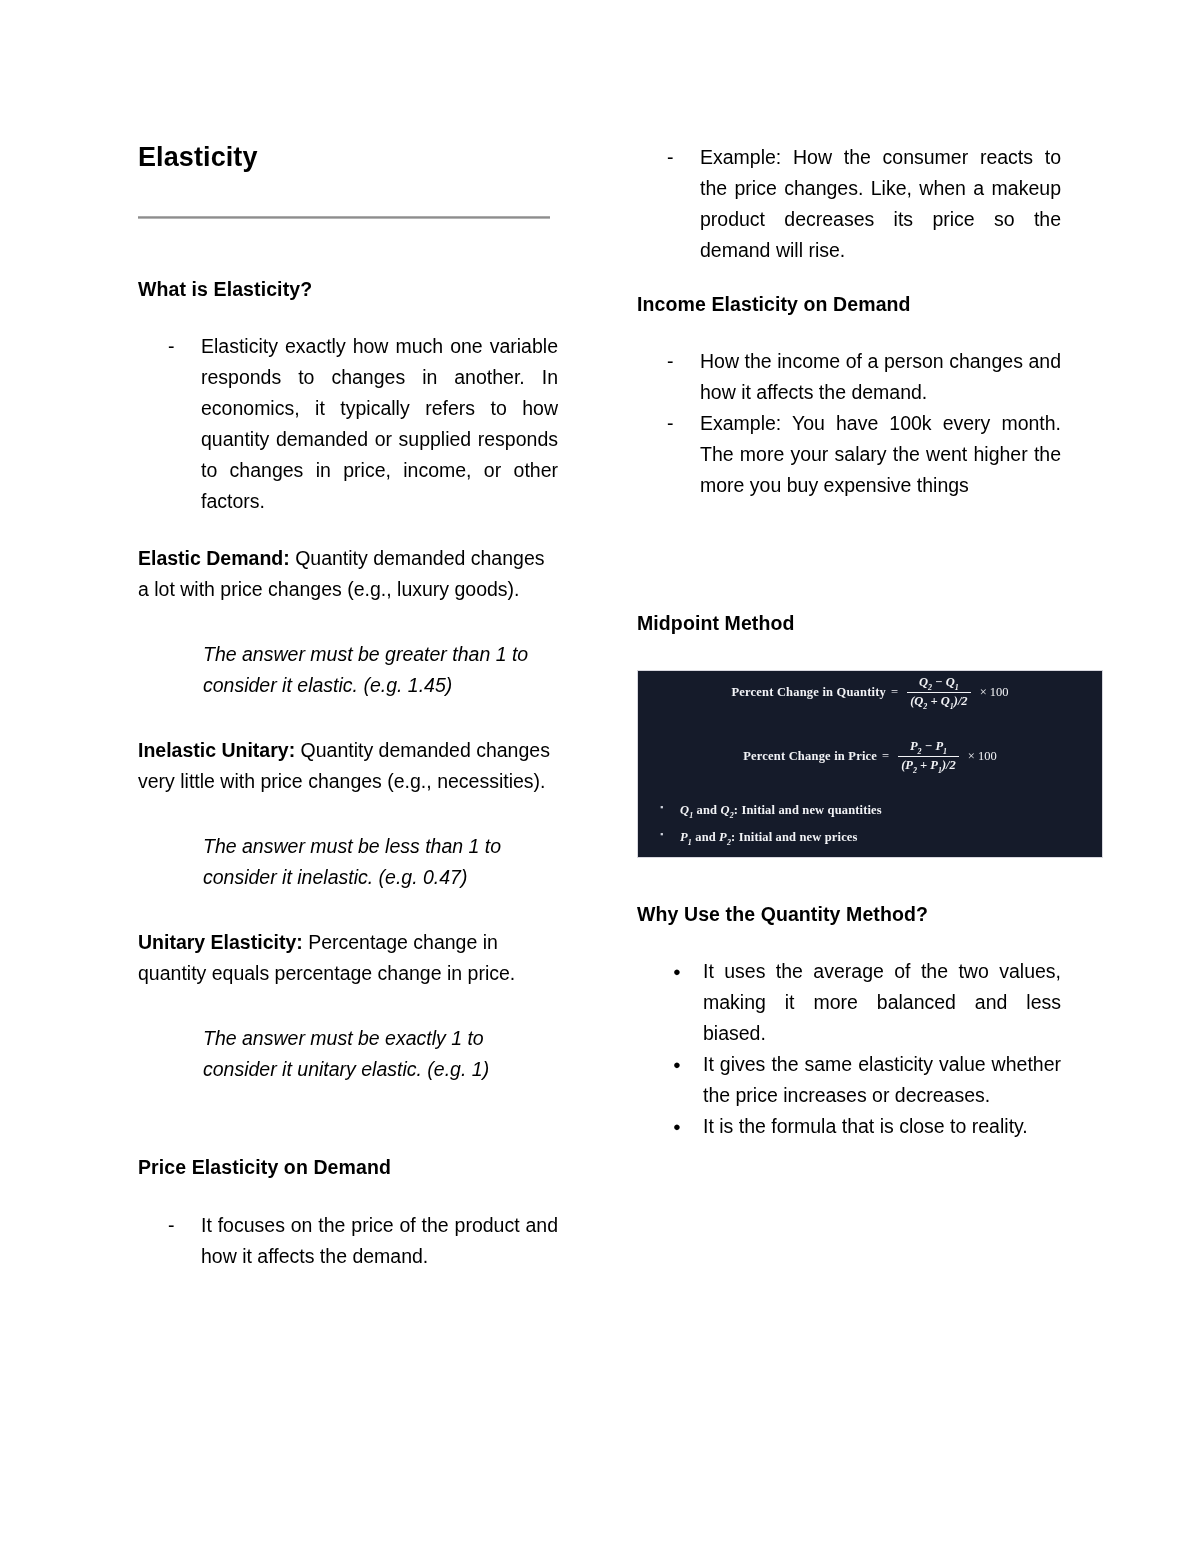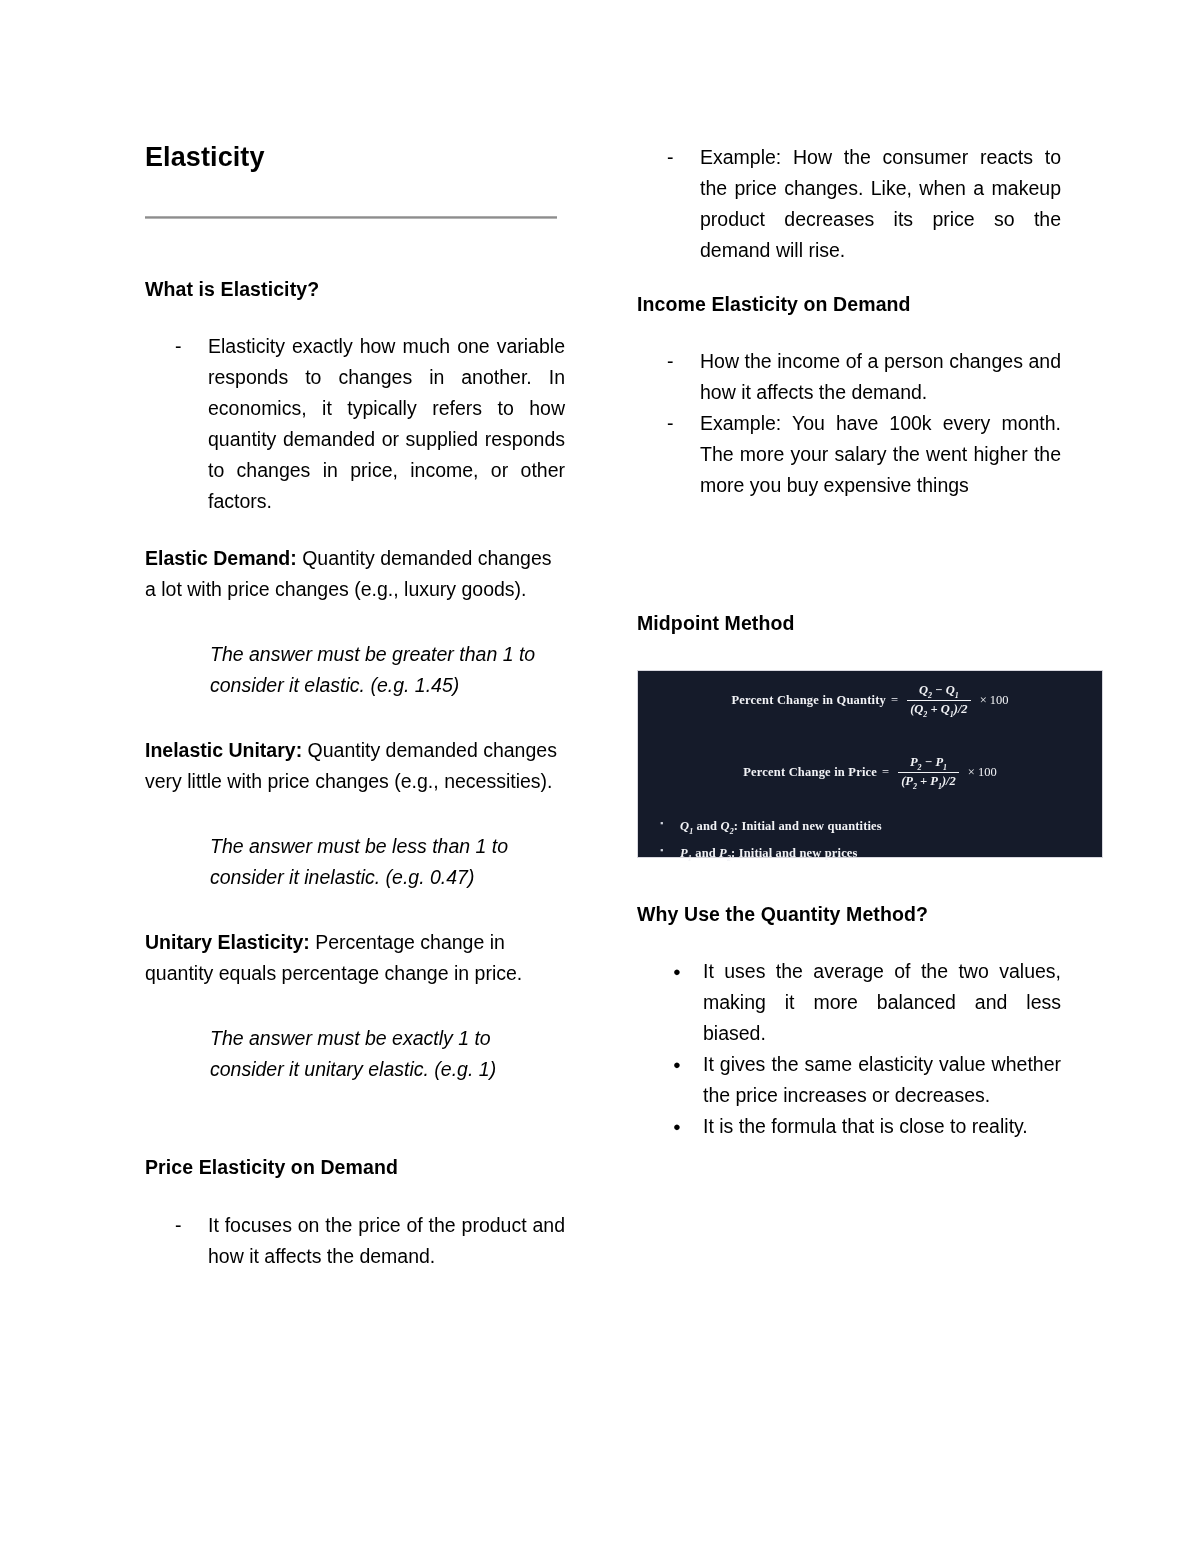--- a/index.html
+++ b/index.html
@@ -24,21 +24,21 @@
     left: 0;
     top: 0;
     width: 1200px;
     height: 1553px;
   }
   .col {
     position: absolute;
     top: 128px;
   }
   .col-left {
-    left: 145px;
+    left: 138px;
     width: 420px;
   }
   .col-right {
     left: 637px;
     width: 424px;
   }
 
   
   .doc-title {
     font-size: 27px;
@@ -149,22 +149,22 @@
     box-sizing: border-box;
     position: relative;
     color: #f2f3f6;
   }
   .formula-row {
     display: flex;
     justify-content: center;
     align-items: center;
     width: 100%;
   }
-  .formula-row.r1 { margin-top: 12px; }
-  .formula-row.r2 { margin-top: 36px; }
+  .formula-row.r1 { margin-top: 4px; }
+  .formula-row.r2 { margin-top: 28px; }
   .f-label {
     font-family: "Liberation Serif", serif;
     font-weight: bold;
     font-size: 12.5px;
     letter-spacing: 0.2px;
     white-space: nowrap;
   }
   .f-eq {
     font-family: "Liberation Serif", serif;
     font-size: 12.5px;

